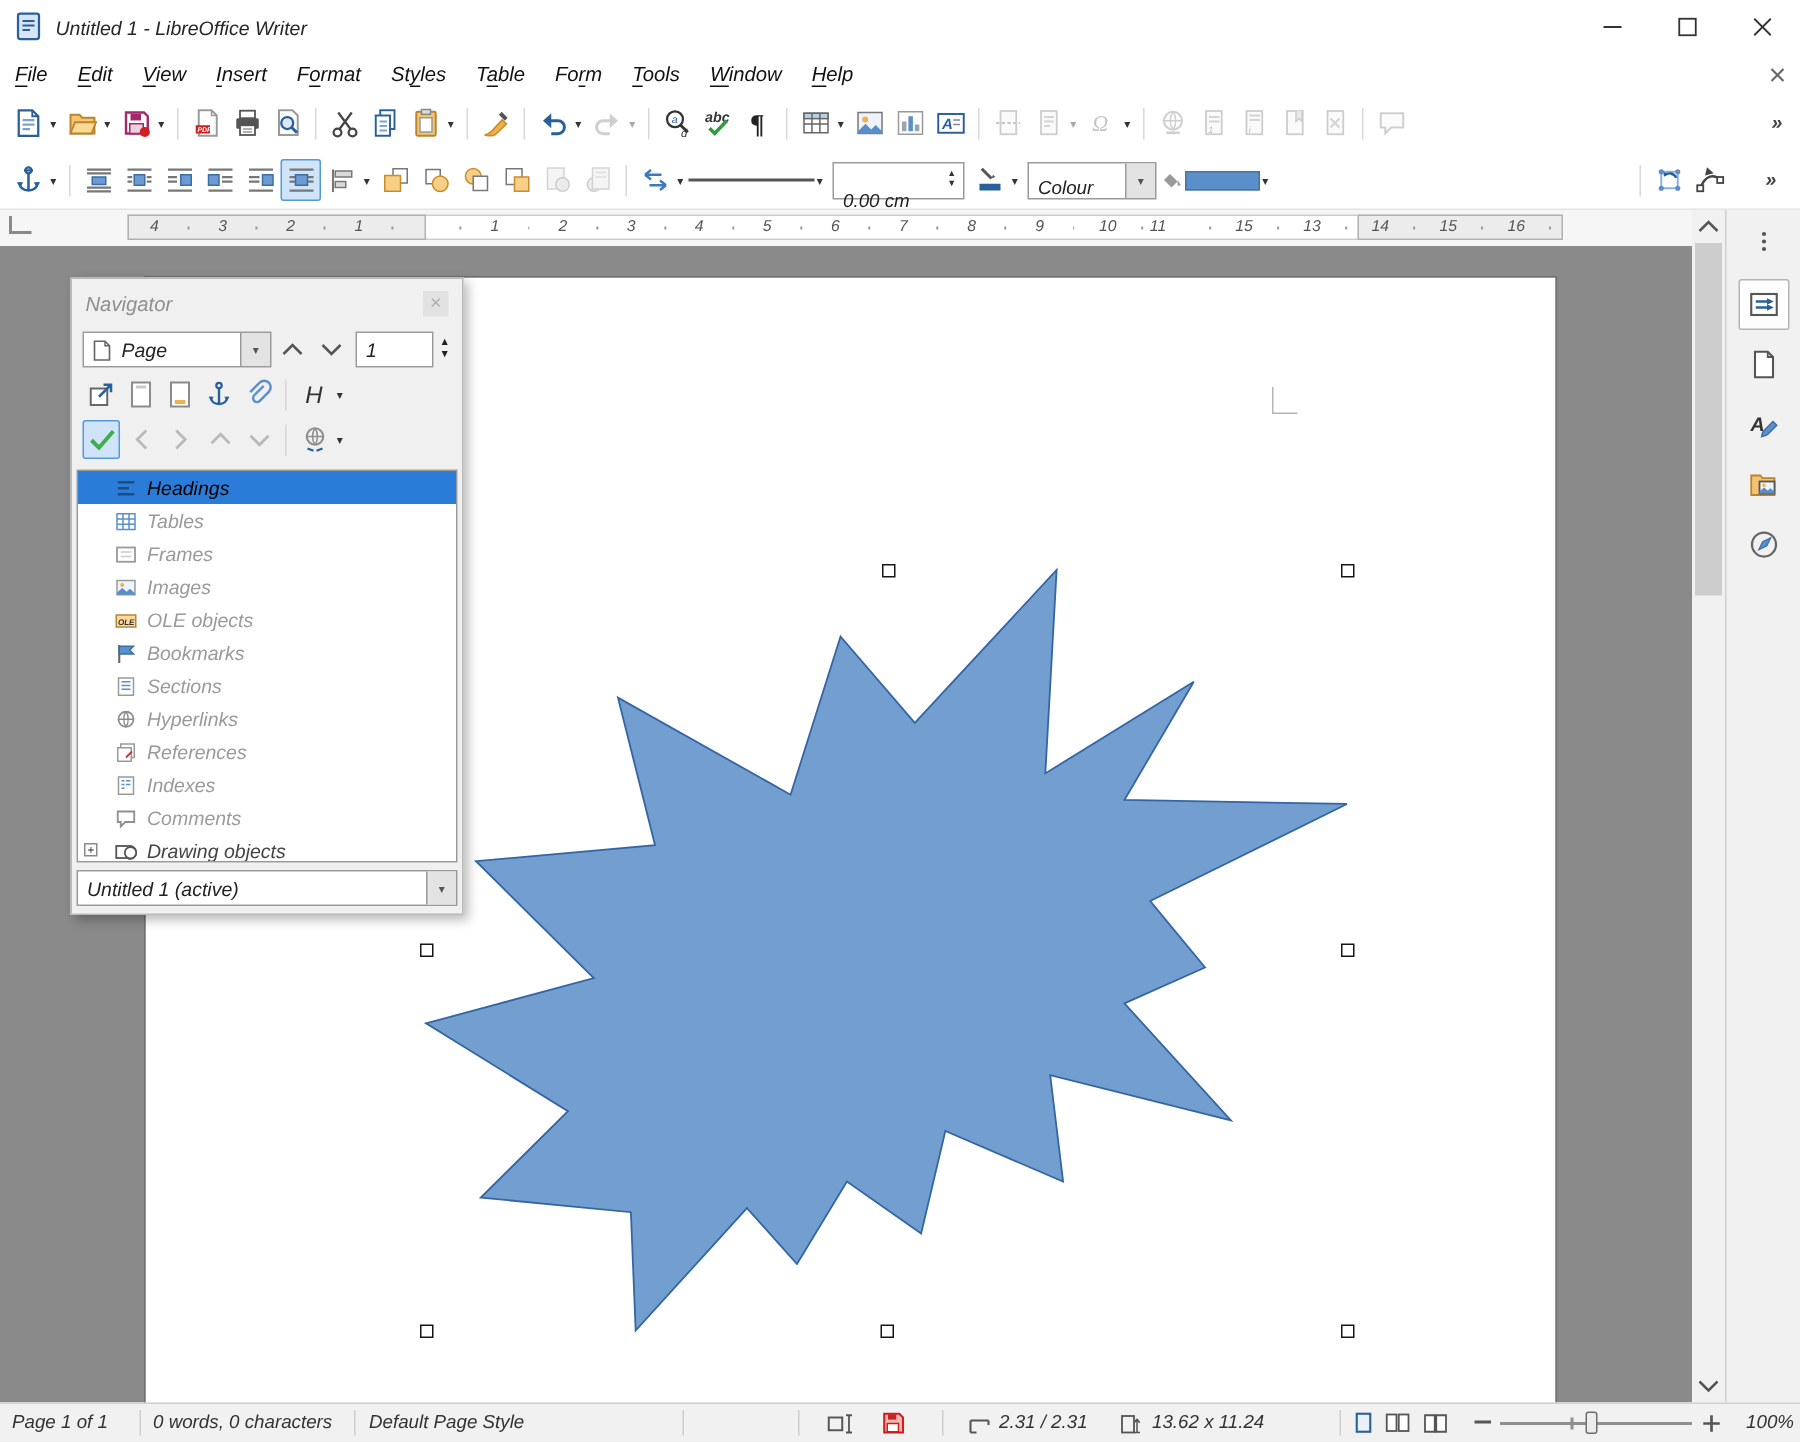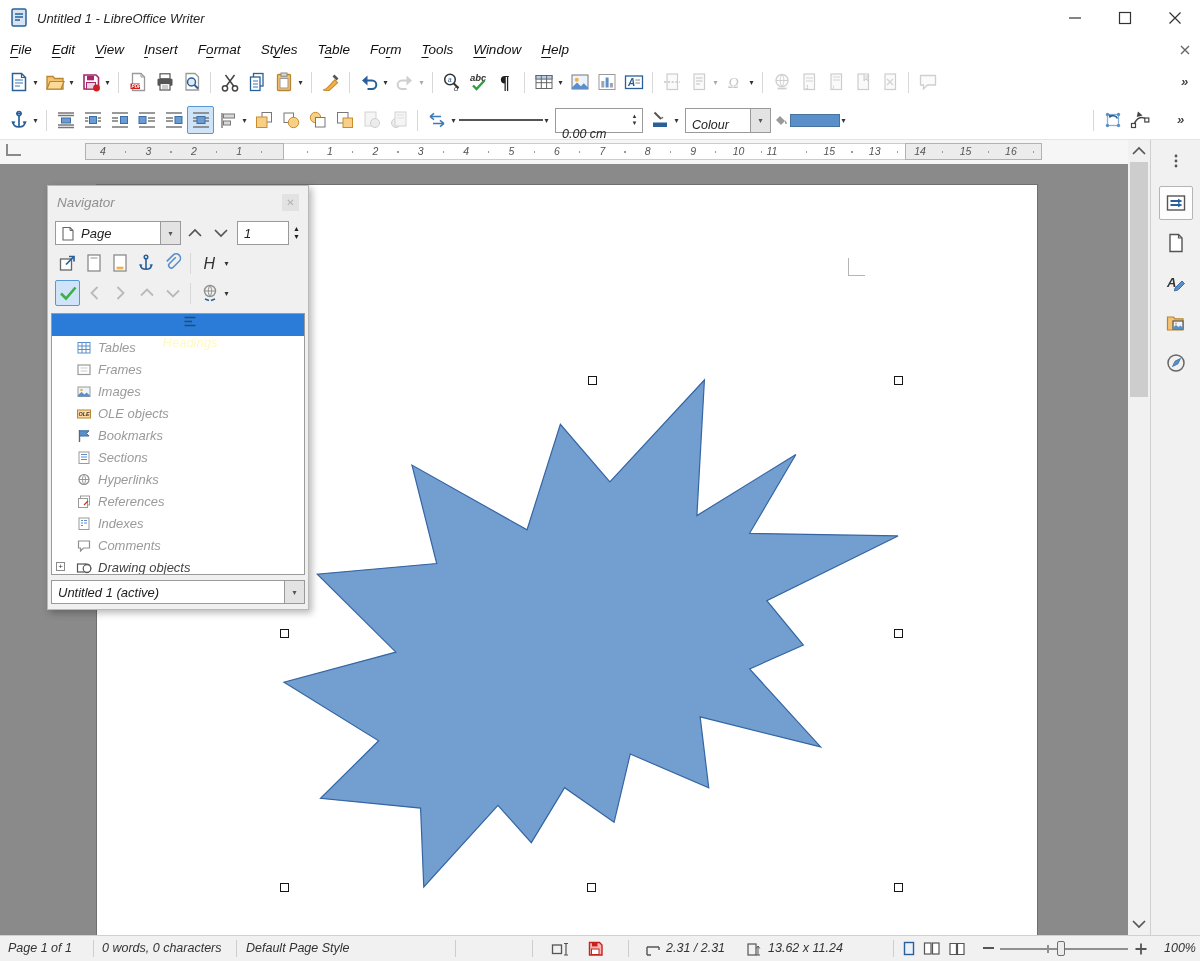--- a/index.html
+++ b/index.html
@@ -63,21 +63,21 @@
   .nav-combo .lbl{flex:1;padding-left:4px;color:#222;display:flex;align-items:center;gap:5px;}
   .nav-spin{display:flex;align-items:center;margin-left:3px;}
   .nav-spin .box{width:52px;height:24px;background:#fff;border:1px solid #9a9a9a;box-sizing:border-box;display:flex;align-items:center;padding-left:6px;color:#222;}
   .nav-spin .spins{display:flex;flex-direction:column;font-size:7px;line-height:8px;color:#222;margin-left:4px;}
   .nbtn{height:26px;min-width:25px;display:flex;align-items:center;justify-content:center;border-radius:2px;box-sizing:border-box;}
   .nbtn.active{background:#cfe4f8;border:1px solid #559ad6;}
   .nbtn.disabled{opacity:.45;filter:grayscale(1);}
   .navlist{position:absolute;left:3px;right:3px;top:127px;bottom:34px;background:#fff;border:1px solid #9a9a9a;overflow:hidden;}
   .nav-item{position:relative;height:22px;display:flex;align-items:center;gap:6px;padding-left:24px;color:#444;}
   .nav-item.dim{color:#9a9a9a;}
-  .nav-item.selected{background:#2b7cd9;color:#fef9c3;flex-direction:column;}
+  .nav-item.selected{background:#2b7cd9;color:#000000;}
   .nav-item .expander{position:absolute;left:4px;top:6px;width:9px;height:9px;border:1px solid #8a8a8a;background:#fff;
         display:flex;align-items:center;justify-content:center;font-size:8px;line-height:8px;color:#333;box-sizing:border-box;}
   .nav-docsel{position:absolute;left:3px;right:3px;bottom:5px;height:24px;background:#fff;border:1px solid #9a9a9a;
         display:flex;align-items:center;box-sizing:border-box;color:#222;}
   .nav-docsel .lbl{flex:1;padding-left:6px;}
   
   .vscroll{position:absolute;left:1128px;top:140px;width:22px;height:795px;background:#f1f1f1;}
   .vs-btn{position:absolute;left:0;width:22px;height:21px;display:flex;align-items:center;justify-content:center;}
   .vs-thumb{position:absolute;left:2px;right:2px;top:22px;height:235px;background:#cdcdcd;}
   .sidebar{position:absolute;left:1150px;top:140px;width:50px;height:795px;background:#f1f1f1;border-left:1px solid #cfcfcf;box-sizing:border-box;display:flex;flex-direction:column;align-items:center;}

